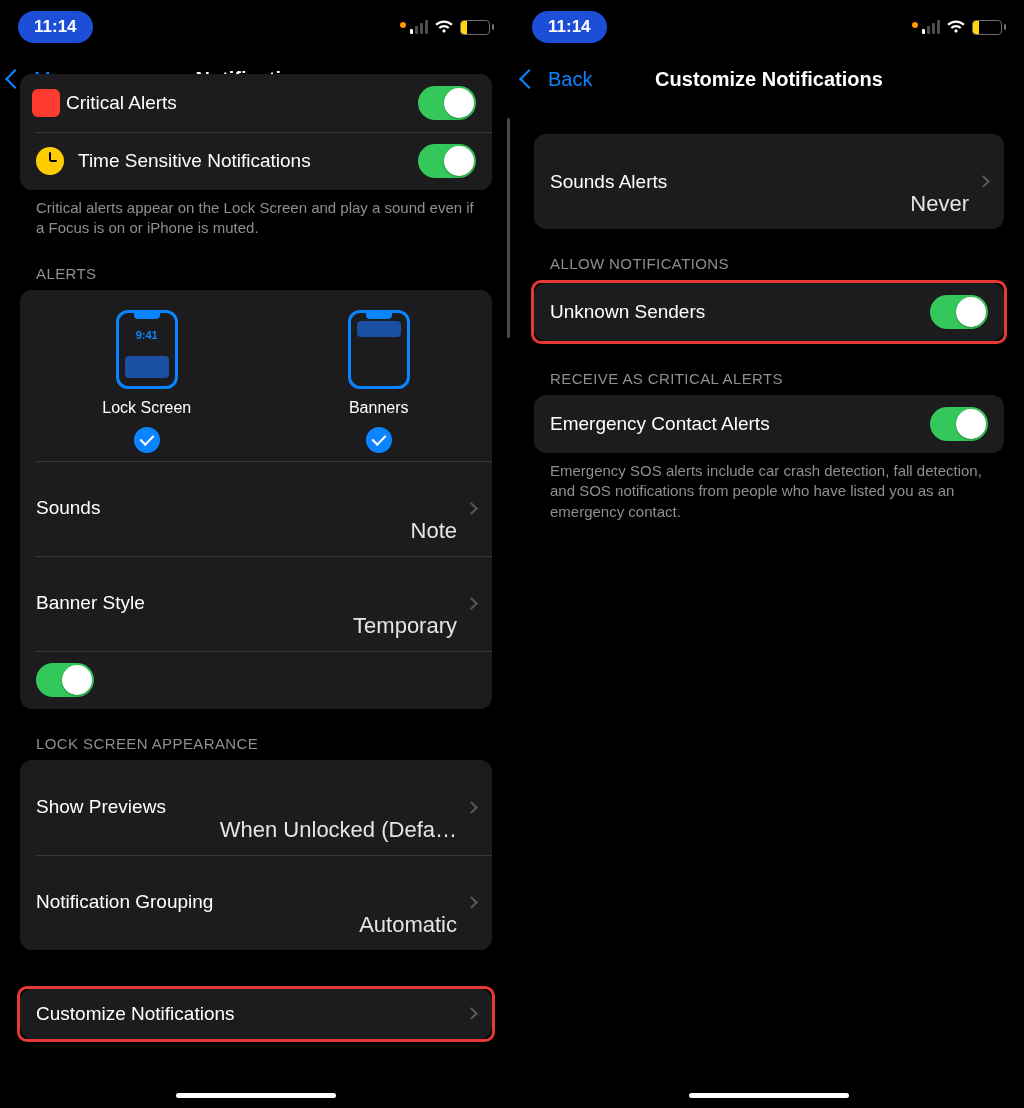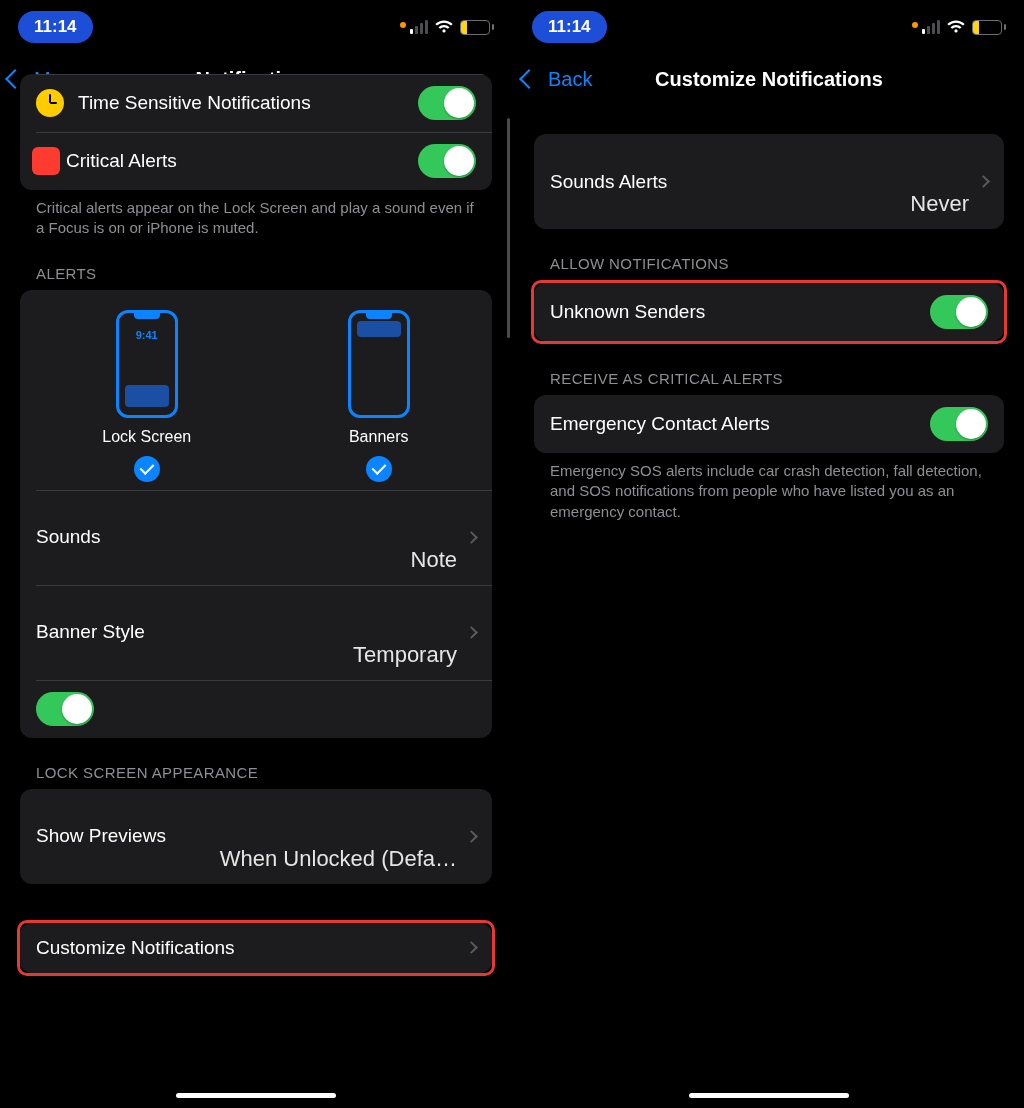--- a/index.html
+++ b/index.html
@@ -36,21 +36,21 @@
   .toggle { width: 58px; height: 34px; background: #34c759; border-radius: 17px; position: relative; cursor: pointer; flex-shrink: 0;}
   .toggle::after { content: ""; position: absolute; width: 30px; height: 30px; background: #fff; border-radius: 50%; top: 2px; right: 2px; box-shadow: 0 1px 2px rgba(0,0,0,.3);}
   .icon-clock { width: 28px; height: 28px; background: #ffcc00; border-radius: 50%; margin-right: 14px; position: relative; flex-shrink: 0;}
   .icon-clock::before { content:""; position:absolute; left:50%; top:50%; width:2px; height:9px; background:#000; transform-origin: bottom; transform: translate(-50%,-100%) rotate(0deg); border-radius:1px;}
   .icon-clock::after { content:""; position:absolute; left:50%; top:50%; width:2px; height:7px; background:#000; transform-origin: bottom; transform: translate(-50%,-100%) rotate(90deg); border-radius:1px;}
   .footer-text { color: #8e8e93; font-size: 15px; line-height: 1.35; padding: 8px 16px 0; }
   .header-text { color: #8e8e93; font-size: 15px; letter-spacing: 0.4px; padding: 26px 16px 8px; text-transform: uppercase; }
   
   .alert-panel { display: flex; justify-content: space-around; padding: 20px 4px 8px; }
   .alert-opt { display: flex; flex-direction: column; align-items: center; gap: 10px; color: #fff; font-size: 16px; cursor: pointer;}
-  .mock-phone { width: 62px; height: 108px; border: 3px solid #0b84ff; border-radius: 12px; position: relative; display: flex; flex-direction: column; justify-content: flex-end; padding: 6px 6px 8px; gap: 5px;}
+  .mock-phone { width: 62px; height: 79px; border: 3px solid #0b84ff; border-radius: 12px; position: relative; display: flex; flex-direction: column; justify-content: flex-end; padding: 6px 6px 8px; gap: 5px;}
   .mock-phone .notch { position:absolute; top:0; left:50%; transform:translateX(-50%); width:26px; height:6px; background:#0b84ff; border-radius:0 0 4px 4px;}
   .mock-phone .lock-time { position:absolute; top:16px; left:0; right:0; text-align:center; color:#0b84ff; font-size:11px; font-weight:600;}
   .mock-phone .bubble { height: 14px; background: #1a4fa3; border-radius: 4px; width: 100%;}
   .mock-phone .bubble.big { height: 22px; }
   .mock-phone .banner-top { position:absolute; top:8px; left:6px; right:6px; height: 16px; background:#1a4fa3; border-radius:4px;}
   .check-circ { width: 26px; height: 26px; background:#0b84ff; border-radius:50%; display:flex; align-items:center; justify-content:center;}
   .check-circ::after{ content:""; width:6px; height:11px; border-right:2.5px solid #fff; border-bottom:2.5px solid #fff; transform: rotate(45deg); margin-top:-3px;}
   
   .highlight { border: 3px solid #e53935; border-radius: 10px; margin: 0 -3px; }
   
@@ -93,28 +93,28 @@
       <div class="nav-back">
           <span class="chevron-left"></span>
           <span>Messages</span>
         </div>
       <div class="nav-title">Notifications</div>
     </div>
     <div class="scroll-ind"></div>
     <div class="content">
 
       <div class="cell-group cutoff">
-        <div class="cell sep-top">
-          <span class="icon-clock"></span>
-          <span class="label">Time Sensitive Notifications</span>
-          <span class="toggle"></span>
-        </div>
         <div class="cell" style="padding-left:46px;">
           <span class="icon-red" style="position:absolute;left:12px;"></span>
           <span class="label">Critical Alerts</span>
+          <span class="toggle"></span>
+        </div>
+        <div class="cell sep-top">
+          <span class="icon-clock"></span>
+          <span class="label">Time Sensitive Notifications</span>
           <span class="toggle"></span>
         </div>
       </div>
       <div class="footer-text">Critical alerts appear on the Lock Screen and play a sound even if a Focus is on or iPhone is muted.</div>
 
       <div class="header-text">ALERTS</div>
       <div class="cell-group">
         <div class="alert-panel">
           <div class="alert-opt">
             <div class="mock-phone">
@@ -147,20 +147,25 @@
         <div class="cell sep-top">
           <span class="toggle"></span>
         </div>
       </div>
 
       <div class="header-text">LOCK SCREEN APPEARANCE</div>
       <div class="cell-group">
         <div class="cell">
           <span class="label">Show Previews</span>
           <span class="value">When Unlocked (Defa…</span>
+          <span class="chevron-right"></span>
+        </div>
+        <div class="cell sep-top">
+          <span class="label">Notification Grouping</span>
+          <span class="value">Automatic</span>
           <span class="chevron-right"></span>
         </div>
       </div>
 
       <div style="height:36px"></div>
       <div class="highlight">
         <div class="cell-group">
           <div class="cell">
             <span class="label">Customize Notifications</span>
             <span class="chevron-right"></span>

